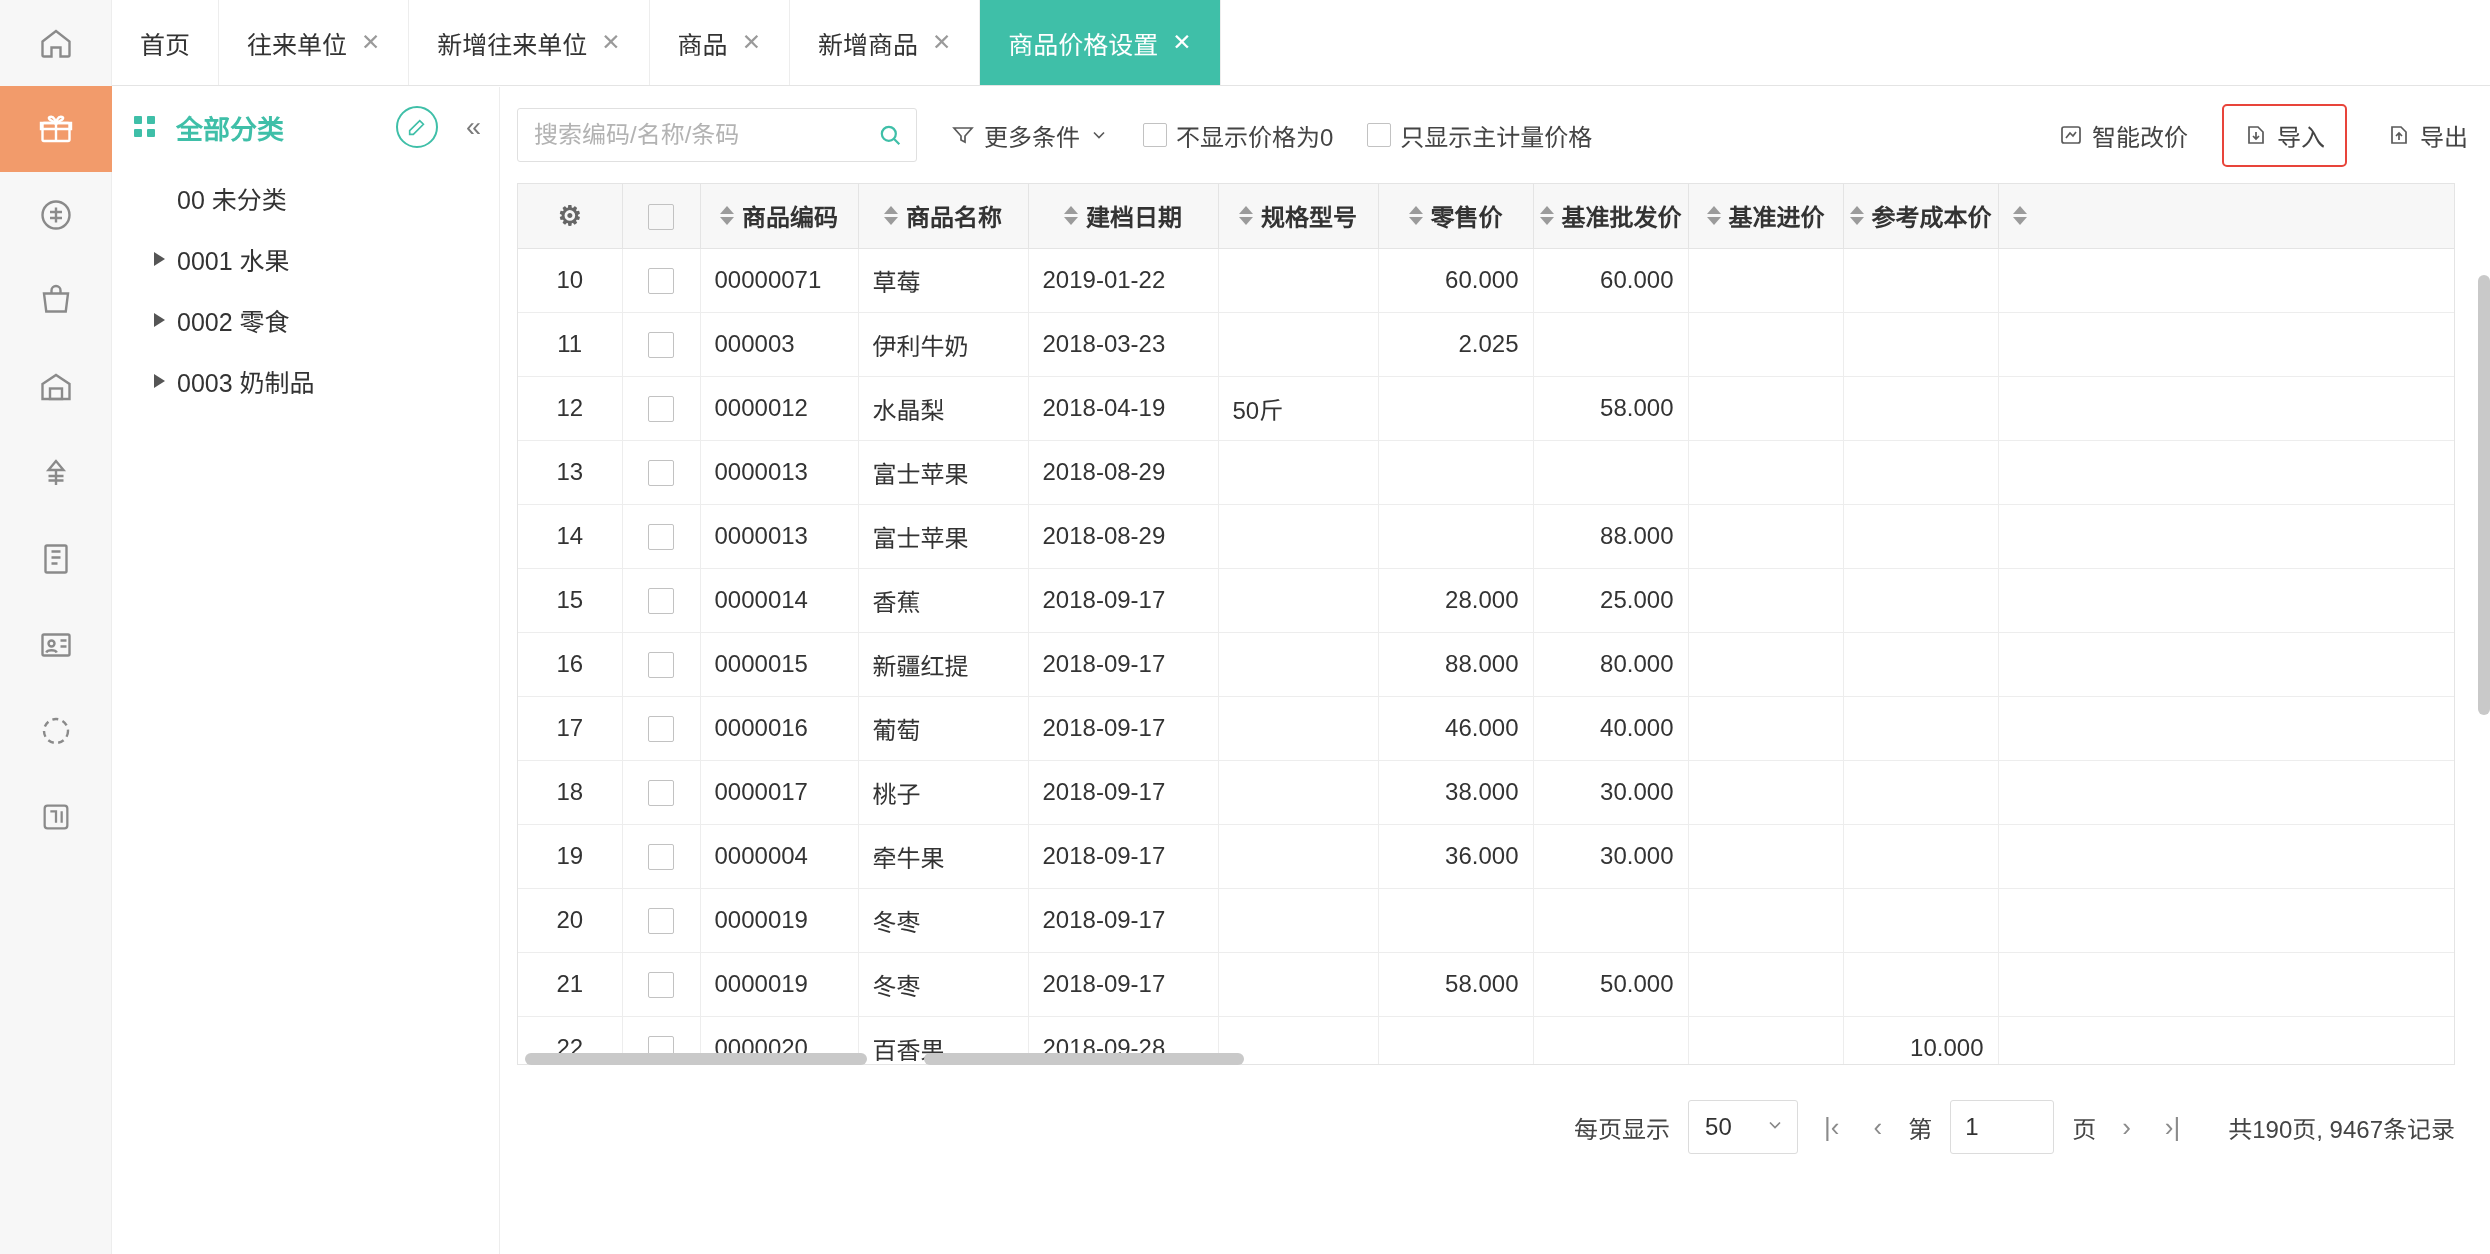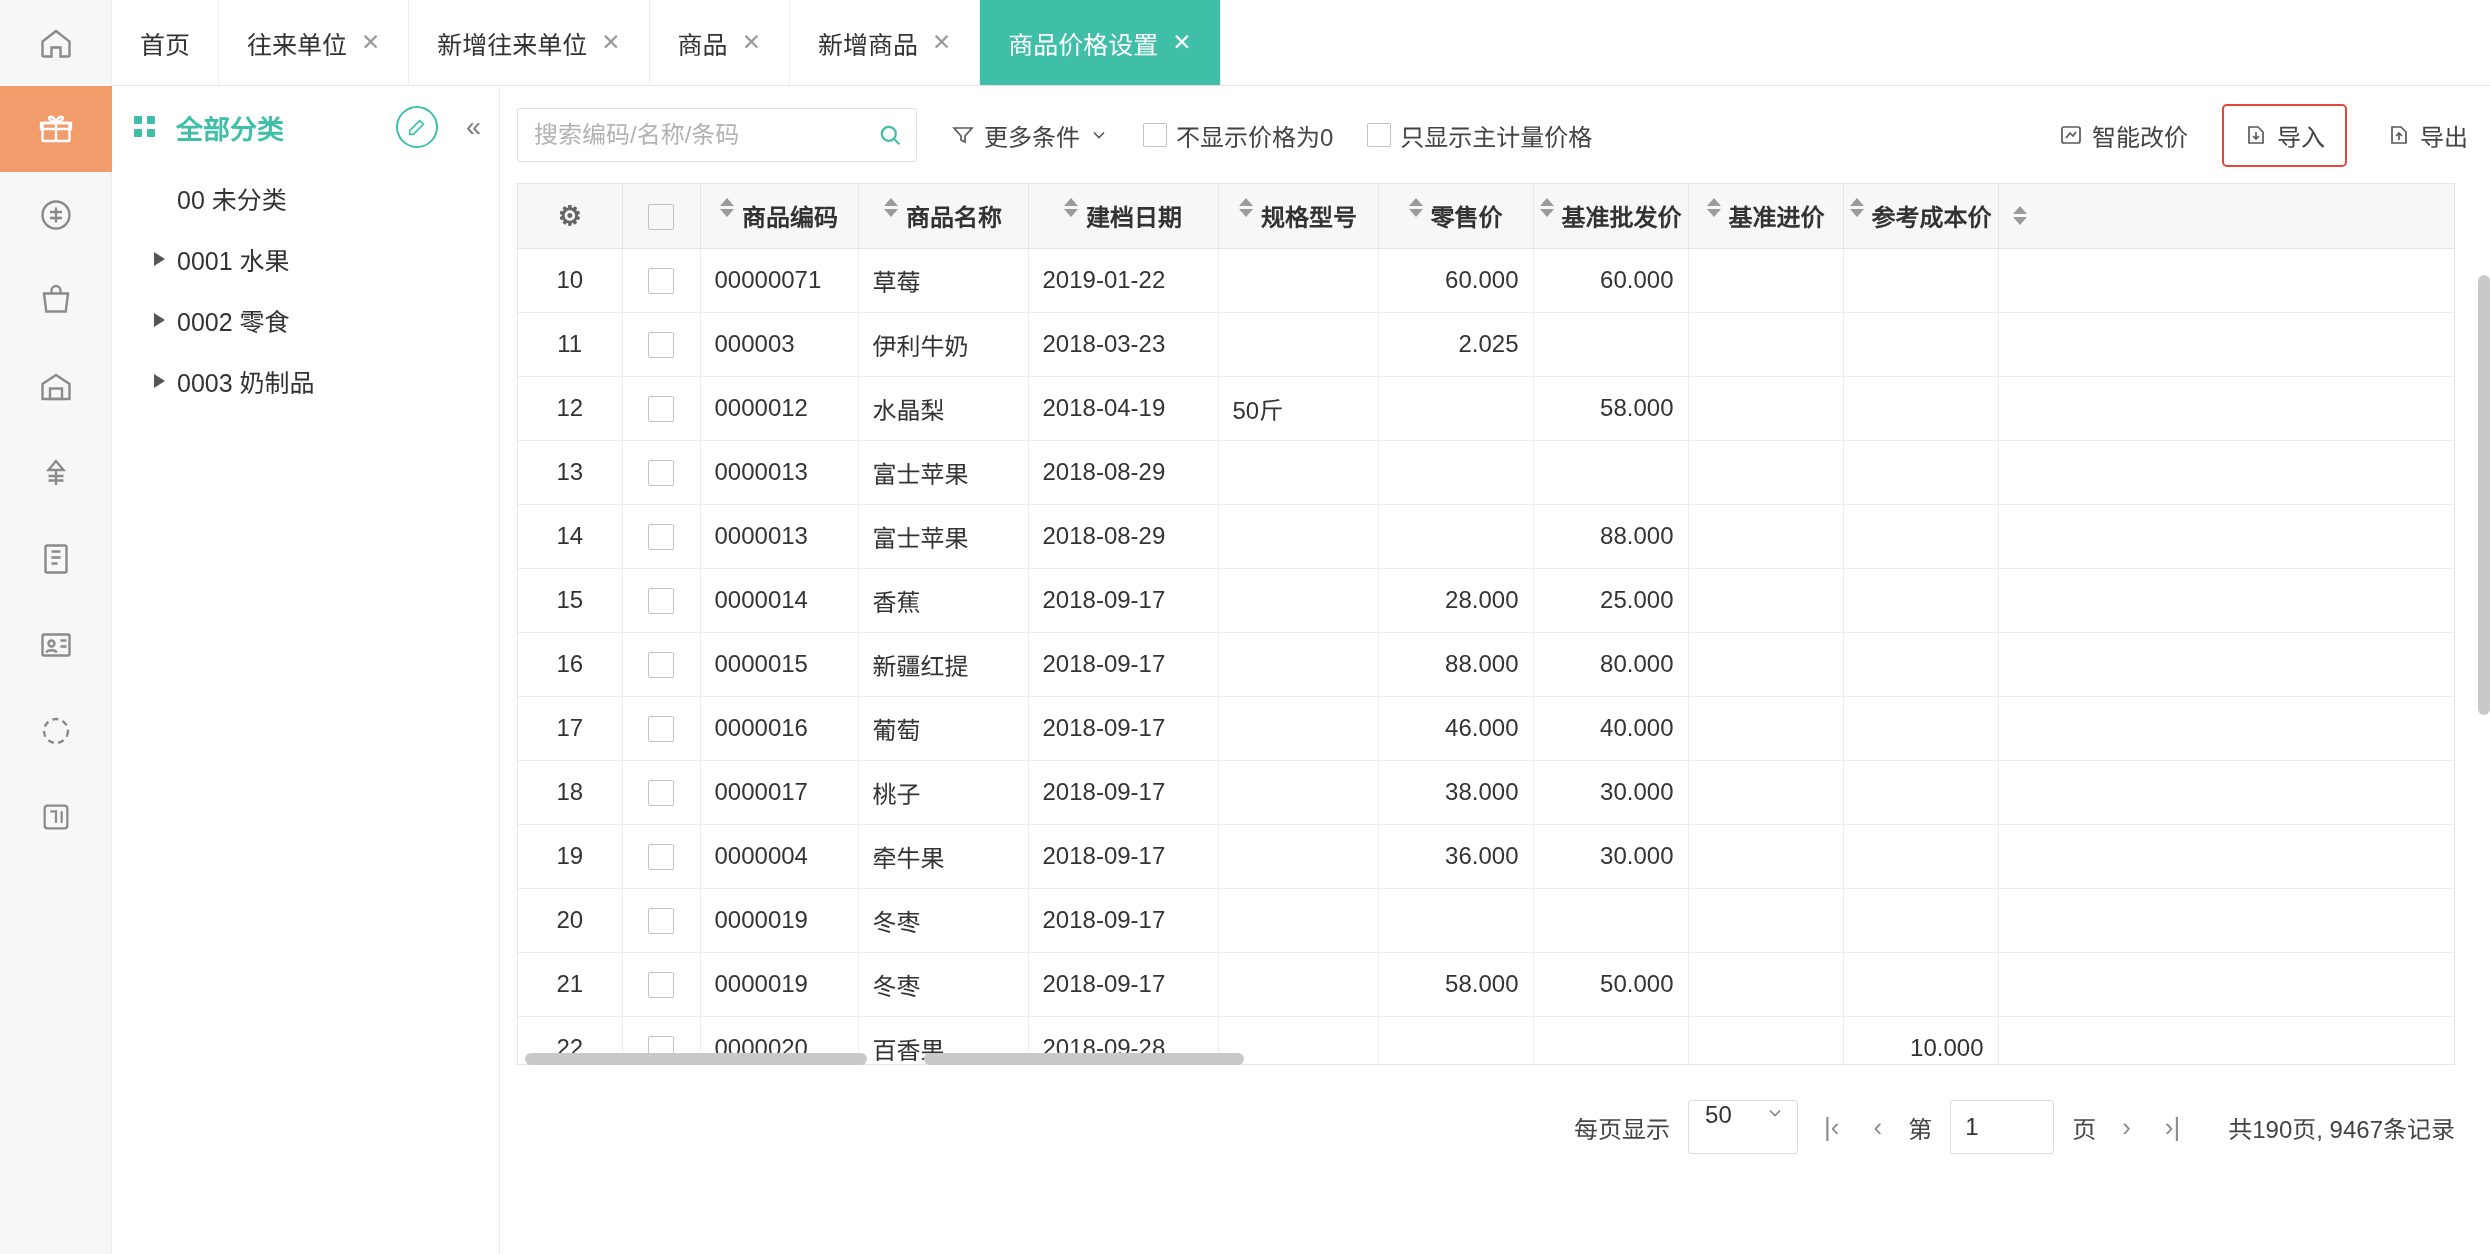--- a/index.html
+++ b/index.html
@@ -149,21 +149,21 @@
     overflow: hidden;
   }
   table { border-collapse: collapse; width: 1938px; table-layout: fixed; }
   thead th {
     height: 64px; background: #f7f7f7;
     border-right: 1px solid #e4e4e4; border-bottom: 1px solid #e4e4e4;
     font-size: 24px; font-weight: bold; color: #333333;
     padding: 0 14px;
     white-space: nowrap;
   }
-  thead th .thinner { display: flex; align-items: flex-start; gap: 8px; justify-content: center; }
+  thead th .thinner { display: flex; align-items: center; gap: 8px; justify-content: center; }
   .sorter { display: inline-flex; flex-direction: column; gap: 3px; flex: none; }
   .sorter i {
     width: 0; height: 0; display: block;
     border-left: 7px solid transparent; border-right: 7px solid transparent;
   }
   .sorter i.up { border-bottom: 8px solid #9b9b9b; }
   .sorter i.dn { border-top: 8px solid #9b9b9b; }
   tbody td {
     height: 64px;
     border-right: 1px solid #ededed; border-bottom: 1px solid #ededed;
@@ -210,21 +210,21 @@
   #pager {
     position: absolute; left: 16px; top: 1000px;
     width: 1938px; height: 80px;
     display: flex; align-items: center; justify-content: flex-end;
     gap: 18px;
     font-size: 24px; color: #444444;
   }
   #pagesize {
     width: 110px; height: 54px;
     border: 1px solid #dcdcdc; border-radius: 3px;
-    display: flex; align-items: flex-start; justify-content: space-between;
+    display: flex; align-items: center; justify-content: space-between;
     padding: 0 12px 0 16px;
     font-size: 24px; color: #333;
   }
   #pagenum {
     width: 104px; height: 54px;
     border: 1px solid #dcdcdc; border-radius: 3px;
     display: flex; align-items: center;
     padding: 0 14px; font-size: 24px; color: #333;
   }
   .pg-nav { font-size: 26px; color: #8b8b8b; padding: 0 8px; }

